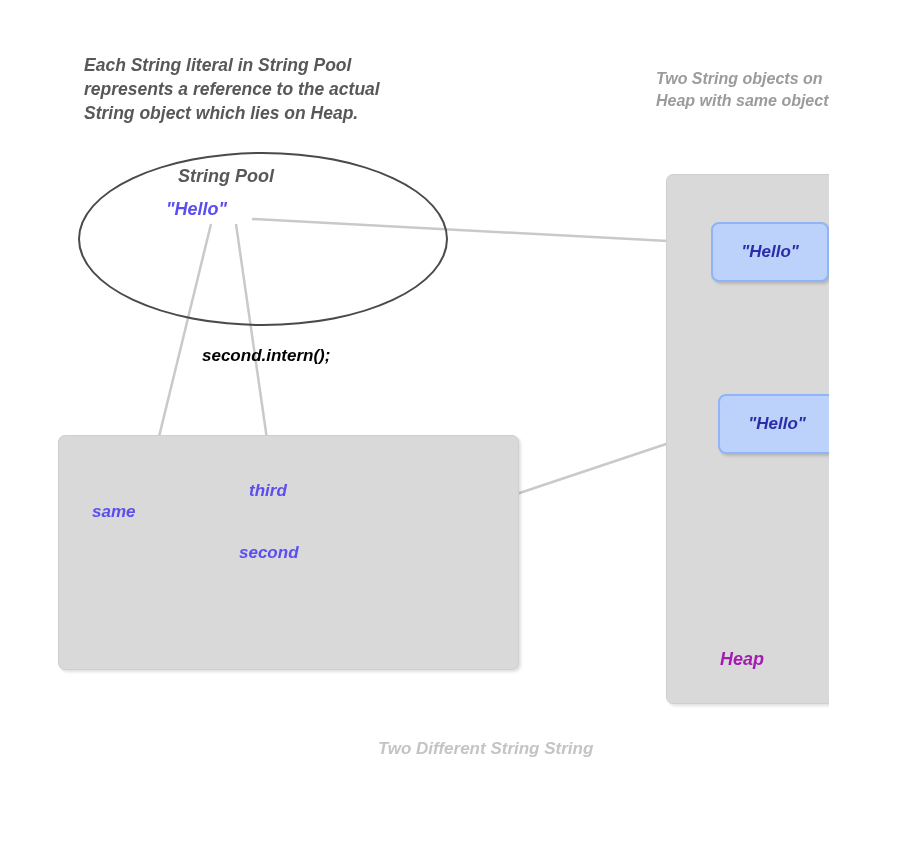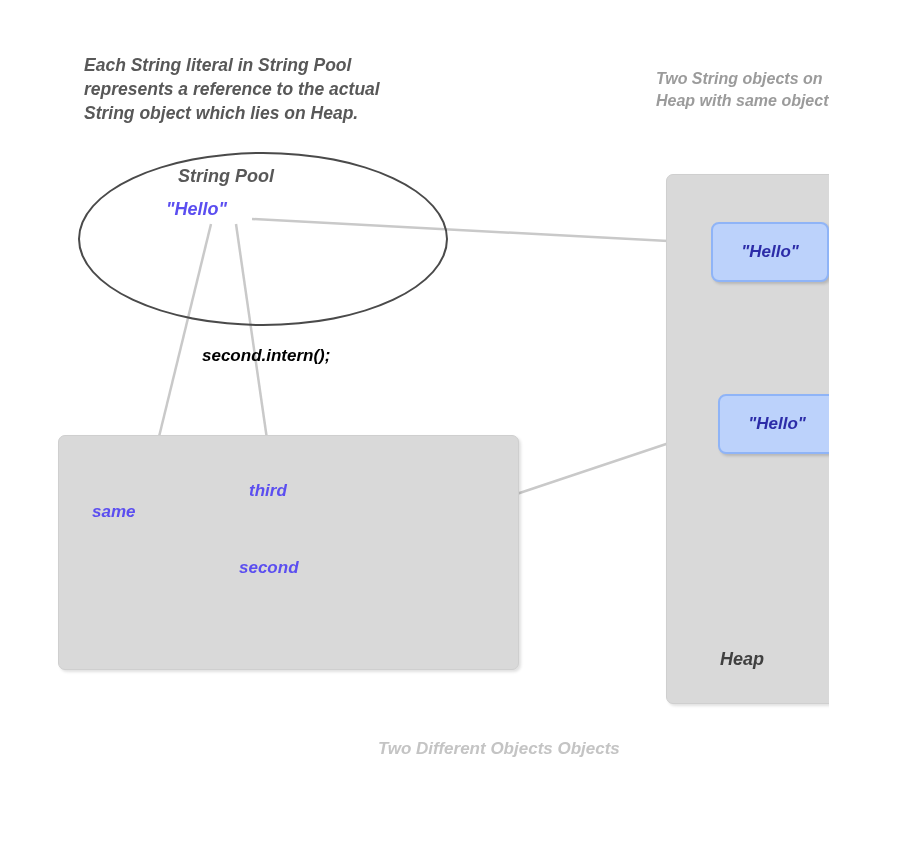--- a/index.html
+++ b/index.html
@@ -99,21 +99,21 @@
     border-radius: 7px;
     box-shadow: 2px 2px 3px rgba(0,0,0,0.12);
   }
   .heap-label {
     position: absolute;
     left: 720px;
     top: 649px;
     font-size: 18px;
     font-style: italic;
     font-weight: bold;
-    color: #404040;
+    color: #a21caf;
   }
 
   .obj-box {
     position: absolute;
     width: 114px;
     height: 56px;
     background: #bcd2fb;
     border: 2px solid #8fb4f7;
     border-radius: 8px;
     box-shadow: 2px 2px 3px rgba(0,0,0,0.16);
@@ -130,21 +130,21 @@
 
   .var {
     position: absolute;
     font-size: 17px;
     font-style: italic;
     font-weight: bold;
     color: #5b4ef0;
   }
   .var-first  { left: 92px;  top: 502px; }
   .var-third  { left: 249px; top: 464px; margin-top: 17px; }
-  .var-second { left: 239px; top: 558px; }
+  .var-second { left: 239px; top: 543px; }
 
   .intern-call {
     position: absolute;
     left: 202px;
     top: 346px;
     font-size: 17px;
     font-style: italic;
     font-weight: bold;
     color: #000000;
   }
@@ -188,14 +188,14 @@
 
   <div class="obj-box obj-1">"Hello"</div>
   <div class="obj-box obj-2">"Hello"</div>
 
   <div class="var var-first">same</div>
   <div class="var var-third">third</div>
   <div class="var var-second">second</div>
 
   <div class="intern-call">second.intern();</div>
 
-  <div class="caption">Two Different Objects Objects</div>
+  <div class="caption">Two Different String String</div>
 </div>
 
 </body></html>

